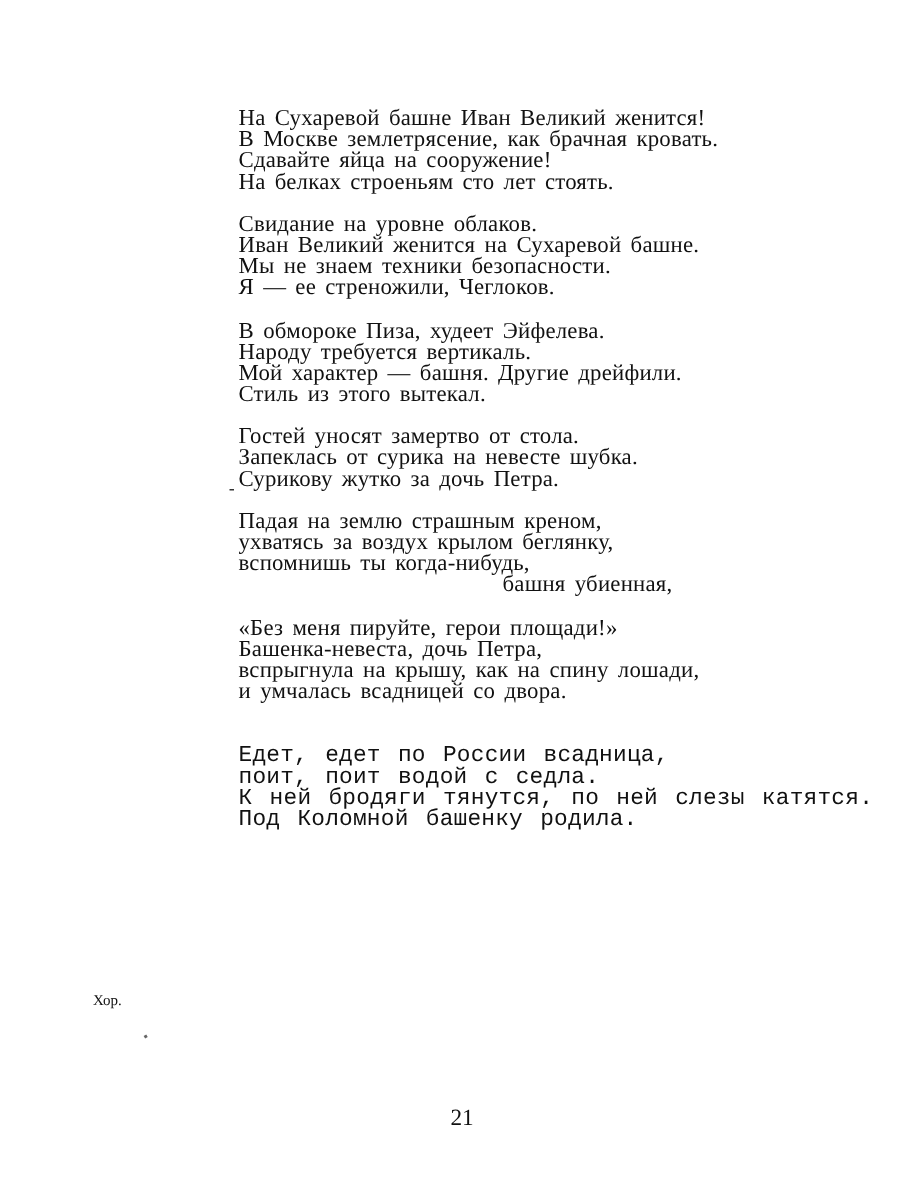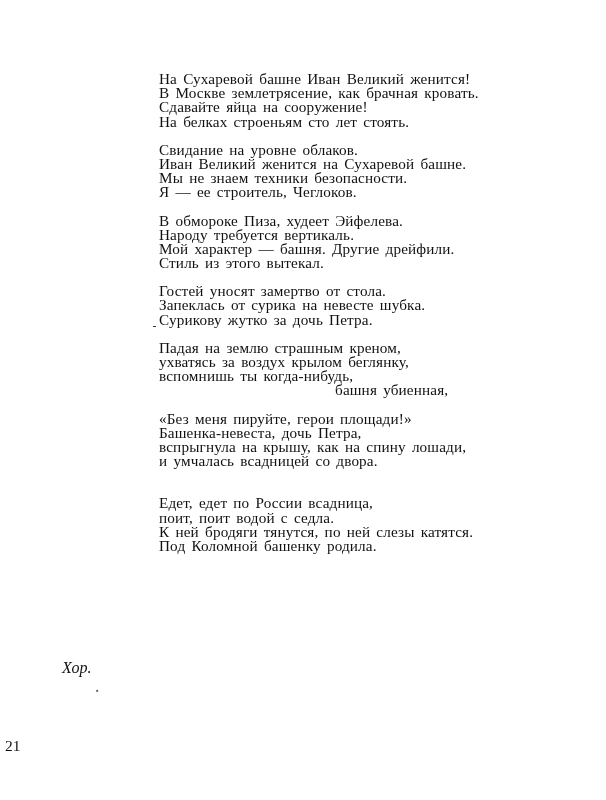--- a/index.html
+++ b/index.html
@@ -37,35 +37,36 @@
     height: 14.2px;
     white-space: nowrap;
     word-spacing: 2.2px;
     letter-spacing: 0.15px;
   }
   .line.indent {
     padding-left: 176px;
   }
   .stanza.chorus {
     margin-top: 28px;
+    font-family: Liberation Mono, monospace;
   }
   .speaker {
     position: absolute;
     left: 62px;
     top: 648px;
-    font-size: 16px;
+    font-size: 10px;
     line-height: 16px;
     white-space: nowrap;
-    font-style: italic;
   }
   .page-number {
     position: absolute;
     left: 0;
     width: 606px;
     top: 726px;
+    text-align: center;
     font-size: 15.5px;
     line-height: 16px;
     padding-left: 0px;
     box-sizing: border-box;
   }
   .page-number span {
     position: relative;
     left: 5px;
   }
   .artifact {
@@ -92,21 +93,21 @@
       <span class="line">На Сухаревой башне Иван Великий женится!</span>
       <span class="line">В Москве землетрясение, как брачная кровать.</span>
       <span class="line">Сдавайте яйца на сооружение!</span>
       <span class="line">На белках строеньям сто лет стоять.</span>
     </div>
 
     <div class="stanza">
       <span class="line">Свидание на уровне облаков.</span>
       <span class="line">Иван Великий женится на Сухаревой башне.</span>
       <span class="line">Мы не знаем техники безопасности.</span>
-      <span class="line">Я — ее строитель, Чеглоков.</span>
+      <span class="line">Я — ее стреножили, Чеглоков.</span>
     </div>
 
     <div class="stanza">
       <span class="line">В обмороке Пиза, худеет Эйфелева.</span>
       <span class="line">Народу требуется вертикаль.</span>
       <span class="line">Мой характер — башня. Другие дрейфили.</span>
       <span class="line">Стиль из этого вытекал.</span>
     </div>
 
     <div class="stanza">

